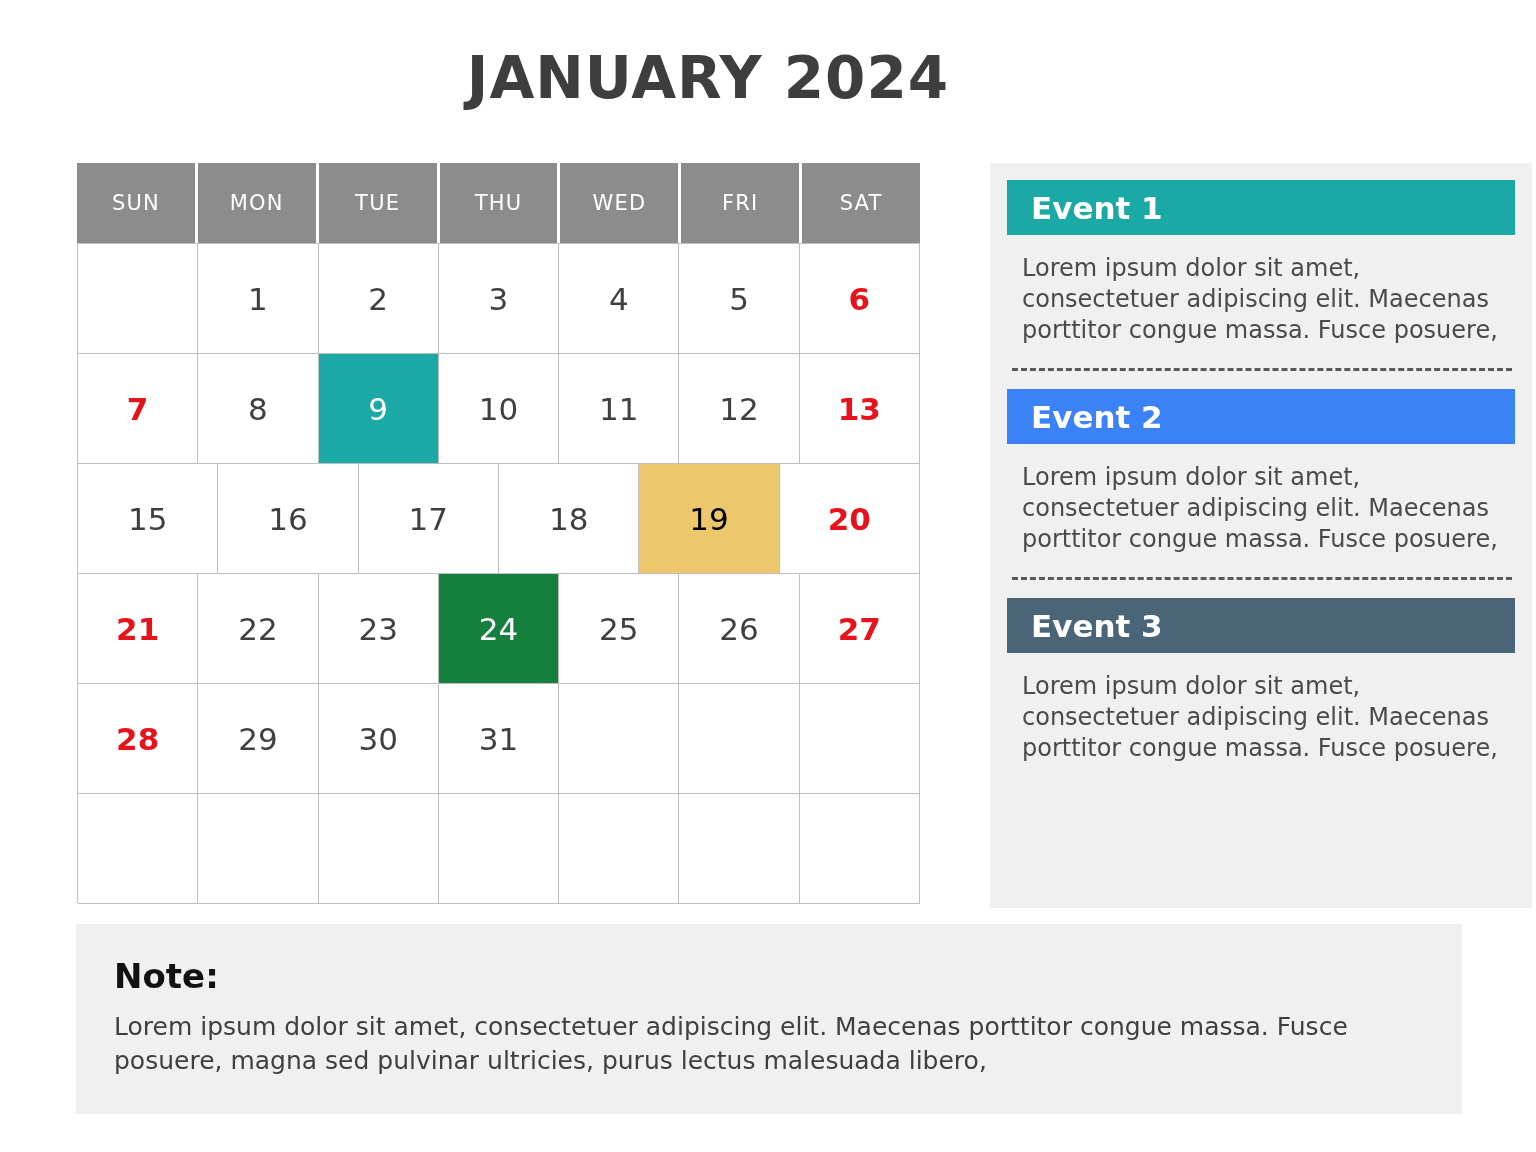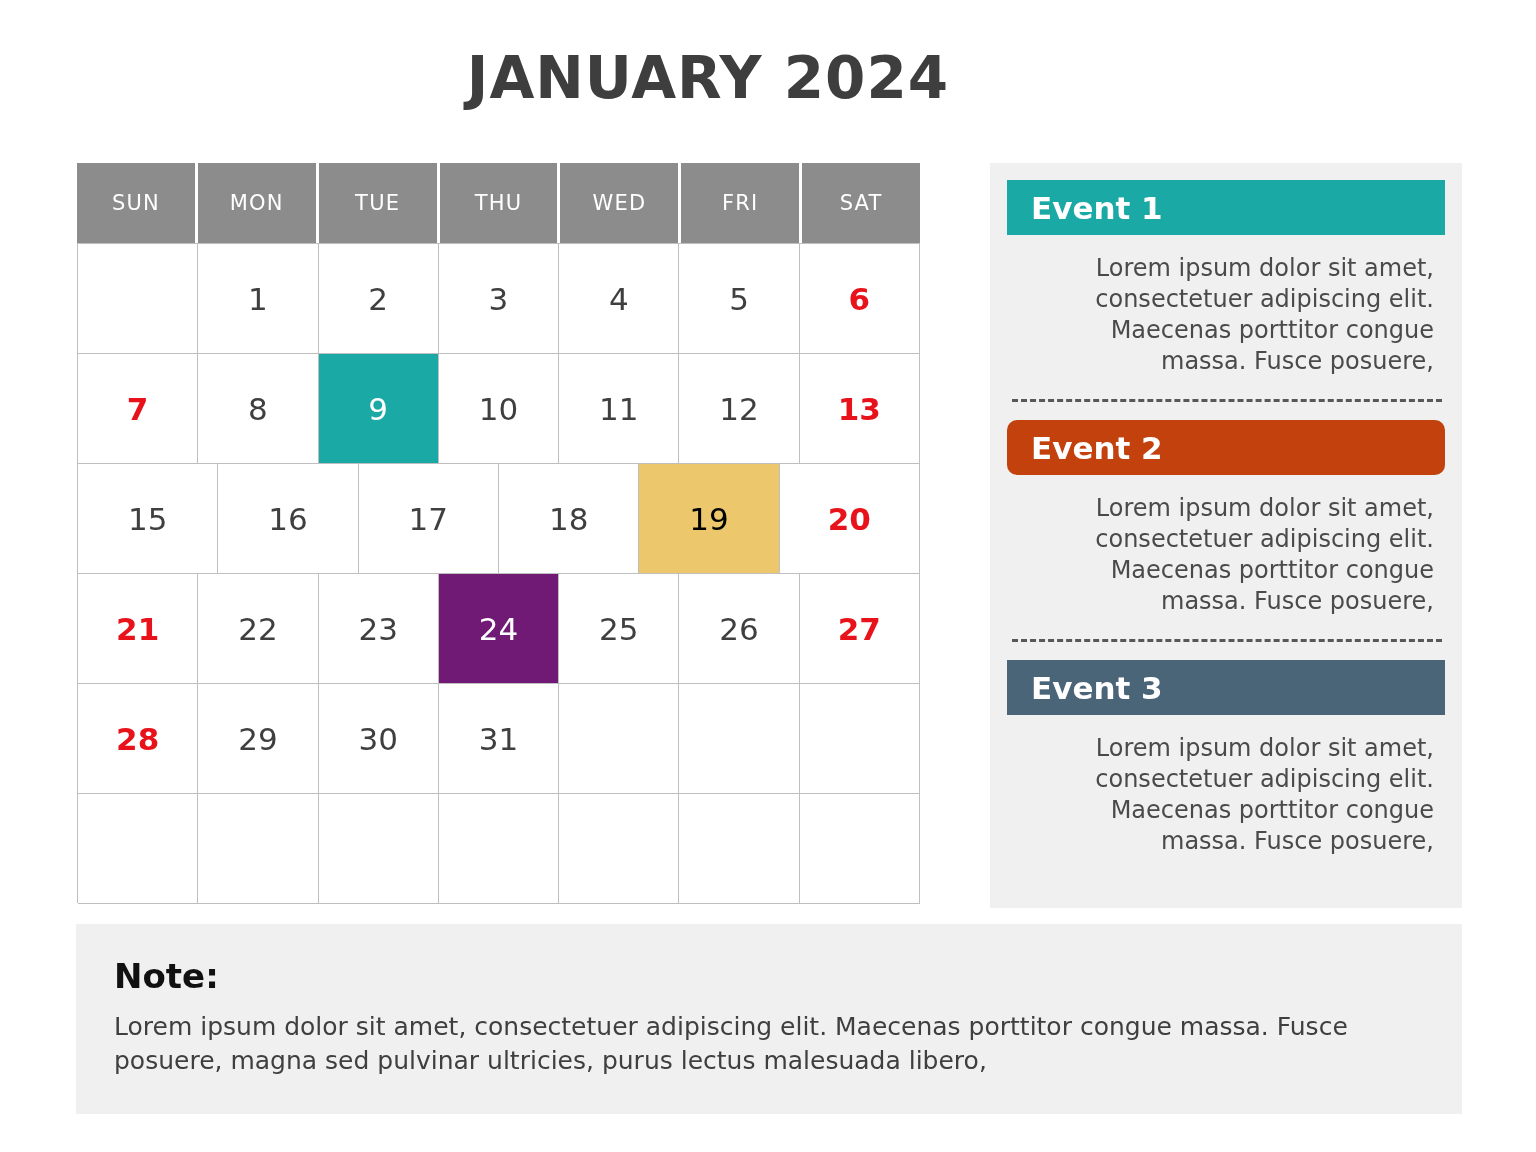--- a/index.html
+++ b/index.html
@@ -76,47 +76,46 @@
     display: flex;
     align-items: center;
     justify-content: center;
     font-size: 31px;
     color: #3f3f3f;
     position: relative;
   }
   .day-cell.weekend { color: #e8131a; font-weight: bold; }
   .day-cell.hl-teal   { background: #1aa9a5; color: #ffffff; font-weight: normal; }
   .day-cell.hl-yellow { background: #ecc76b; color: #000000; font-weight: normal; }
-  .day-cell.hl-slate  { background: #701a75; color: #ffffff; font-weight: normal; }
+  .day-cell.hl-slate  { background: #15803d; color: #ffffff; font-weight: normal; }
 
   
   #events-panel {
     position: absolute;
     left: 990px;
     top: 163px;
-    width: 472px;
+    width: 542px;
     height: 745px;
     background: #f0f0f0;
     box-sizing: border-box;
-    text-align: right;
   }
   .event-block { padding: 0; }
   .event-banner {
     margin: 0 17px;
     height: 55px;
     display: flex;
     align-items: center;
     padding-left: 24px;
     box-sizing: border-box;
     color: #ffffff;
     font-size: 31px;
     font-weight: bold;
   }
   .event-banner.teal   { background: #1aa9a5; }
-  .event-banner.yellow { background: #c2410c; border-radius: 10px; }
+  .event-banner.yellow { background: #3b82f6; }
   .event-banner.slate  { background: #4a6478; }
   .event-body {
     margin: 18px 28px 0 32px;
     font-size: 24px;
     line-height: 31px;
     color: #4a4a4a;
   }
   .event-divider {
     margin: 22px 20px 18px 22px;
     border-top: 3px dashed #585858;

